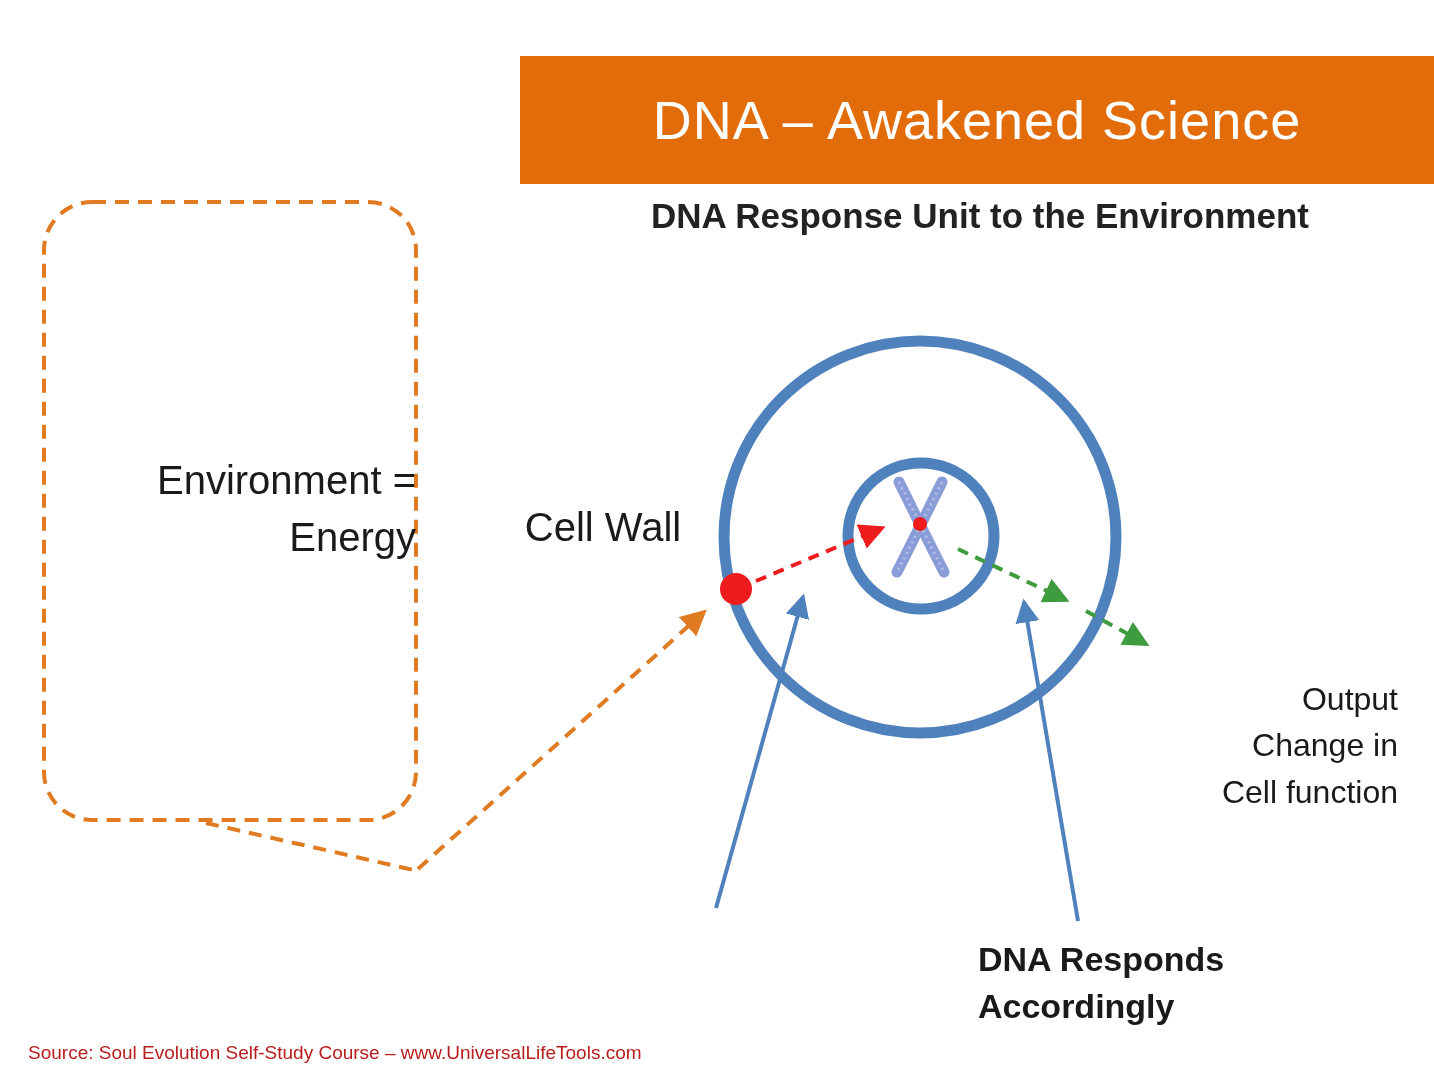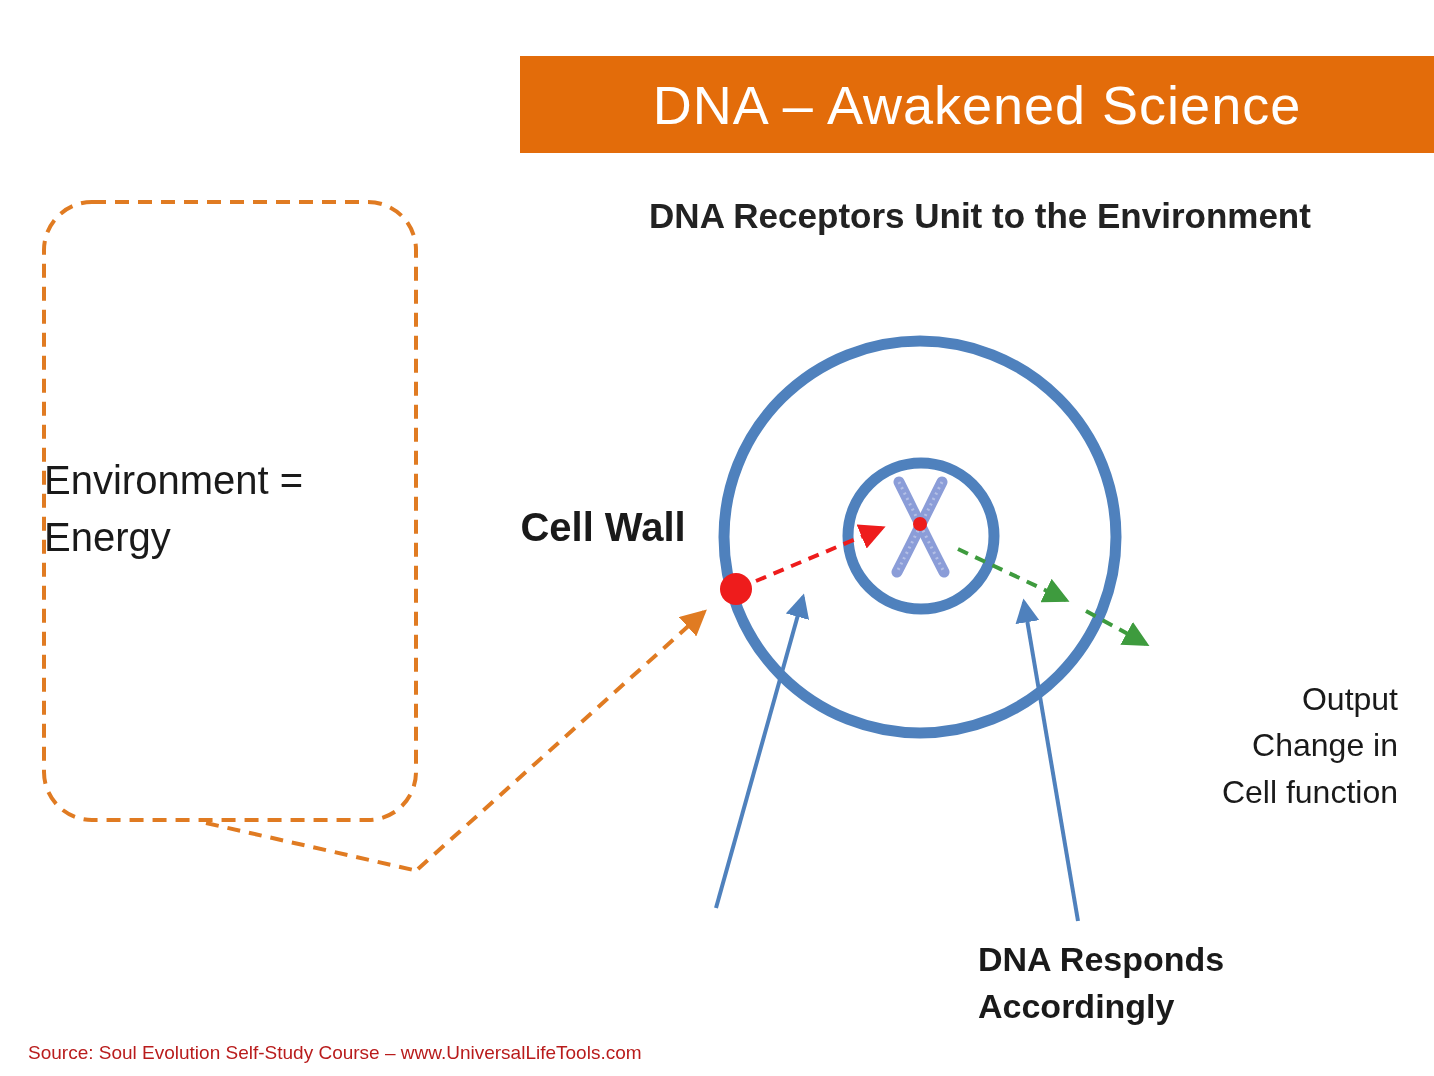--- a/index.html
+++ b/index.html
@@ -8,21 +8,21 @@
     width: 1434px;
     height: 1076px;
     background: #ffffff;
     font-family: "Liberation Sans", sans-serif;
     overflow: hidden;
     color: #1a1a1a;
   }
   .header-bar {
     position: absolute;
     left: 520px; top: 56px;
-    width: 914px; height: 97px;
+    width: 914px; height: 128px;
     background: #E36C0A;
     display: flex; align-items: center; justify-content: center;
   }
   .header-title {
     color: #ffffff;
     font-size: 54px;
     letter-spacing: 1px;
     white-space: nowrap;
   }
   .subtitle {
@@ -35,30 +35,30 @@
     color: #222222;
   }
   .diagram {
     position: absolute;
     left: 0; top: 0;
     width: 1434px; height: 1076px;
   }
   .label { position: absolute; white-space: pre-line; }
   .env-label {
     left: 44px; top: 452px; width: 372px;
-    text-align: left;
+    text-align: right;
     font-size: 40px;
     line-height: 1.42;
     color: #1a1a1a;
   }
   .cellwall-label {
     left: 496px; top: 486px; width: 214px;
     text-align: center;
   }
-  .cellwall-main { font-size: 40px; line-height: 1.15; font-weight: bold; }
+  .cellwall-main { font-size: 40px; line-height: 1.15; }
   .cellwall-sub  { font-size: 30px; line-height: 1.25; }
   .output-label {
     left: 1138px; top: 676px; width: 260px;
     font-size: 32px; line-height: 1.45; text-align: right;
   }
   .receptor-label {
     left: 564px; top: 944px; width: 340px;
     font-size: 34px; line-height: 1.42;
   }
   .dnaresponds-label {
@@ -74,21 +74,21 @@
 </style>
 </head>
 <body>
 
 <div class="slide">
 
   <div class="header-bar">
     <span class="header-title">DNA – Awakened Science</span>
   </div>
 
-  <div class="subtitle">DNA Receptors Unit to the Environment</div>
+  <div class="subtitle">DNA Response Unit to the Environment</div>
 
   <svg class="diagram" viewBox="0 0 1434 1076" aria-hidden="true">
     <defs>
       <marker id="arrow-orange" viewBox="0 0 10 10" refX="8.5" refY="5" markerWidth="6.5" markerHeight="6.5" orient="auto-start-reverse">
         <path d="M0,0 L10,5 L0,10 z" fill="#E07B22"></path>
       </marker>
       <marker id="arrow-red" viewBox="0 0 10 10" refX="8.5" refY="5" markerWidth="6.5" markerHeight="6.5" orient="auto-start-reverse">
         <path d="M0,0 L10,5 L0,10 z" fill="#EE1C1C"></path>
       </marker>
       <marker id="arrow-green" viewBox="0 0 10 10" refX="8.5" refY="5" markerWidth="6.5" markerHeight="6.5" orient="auto-start-reverse">

